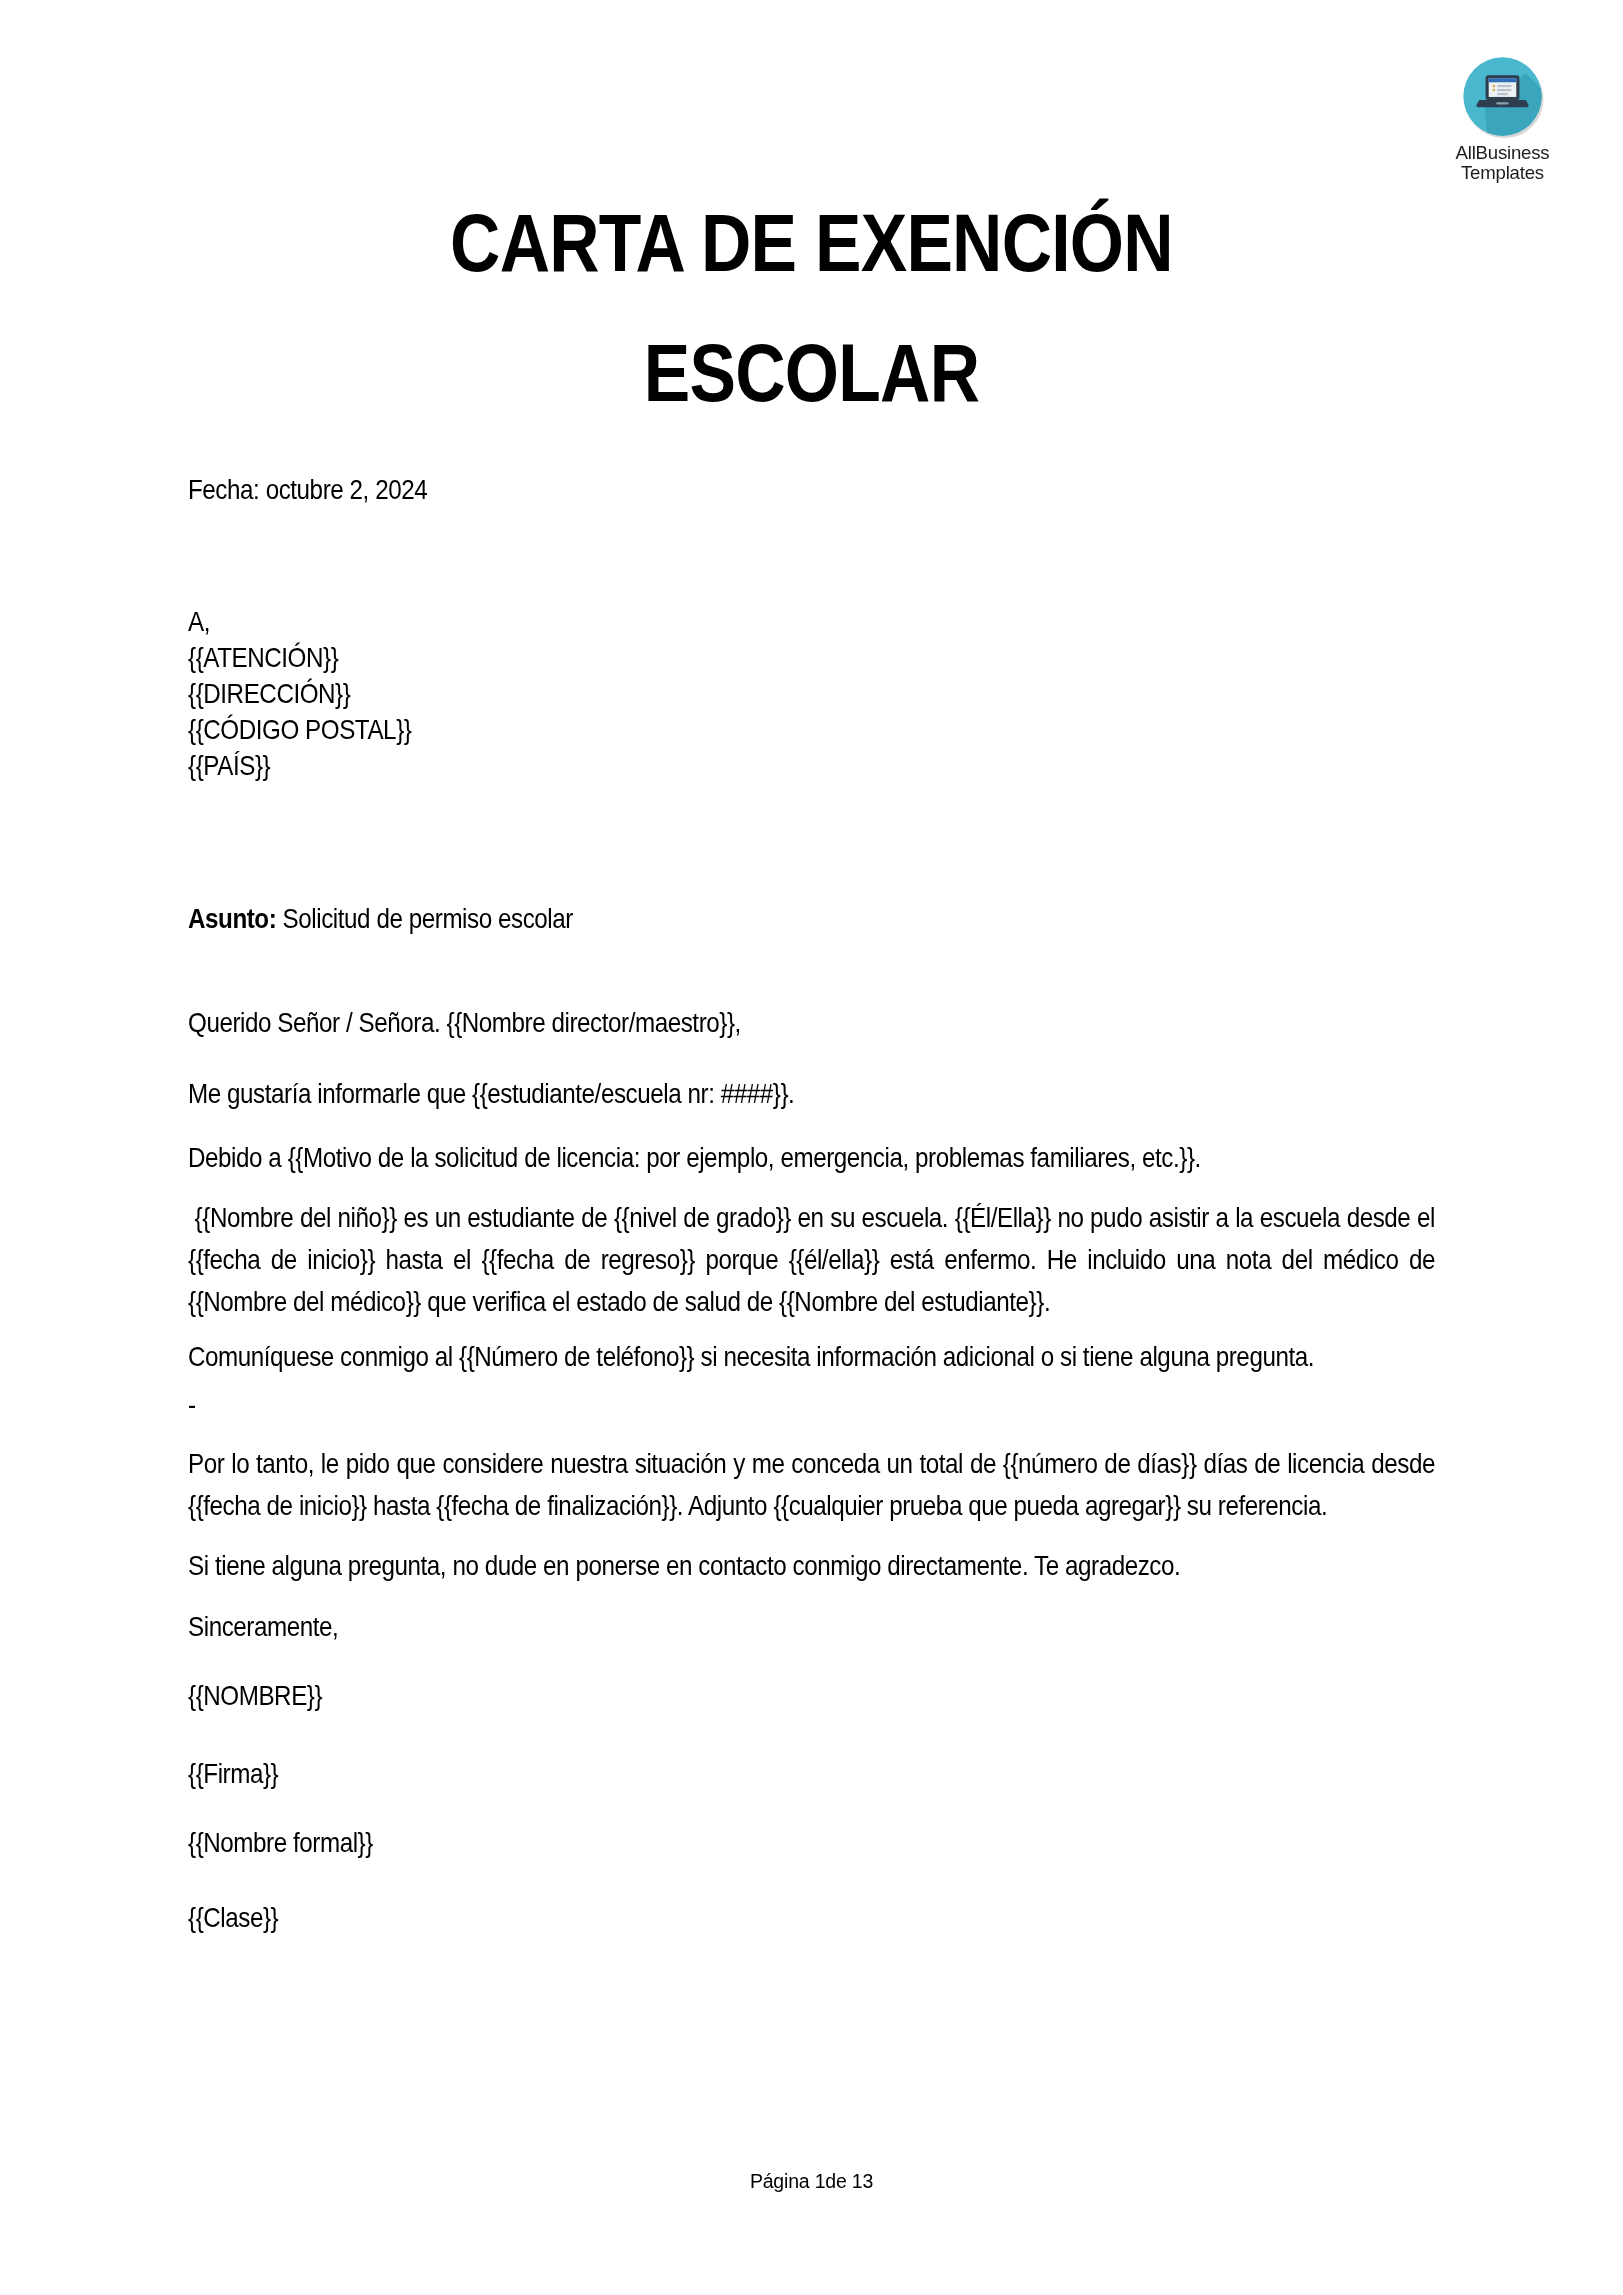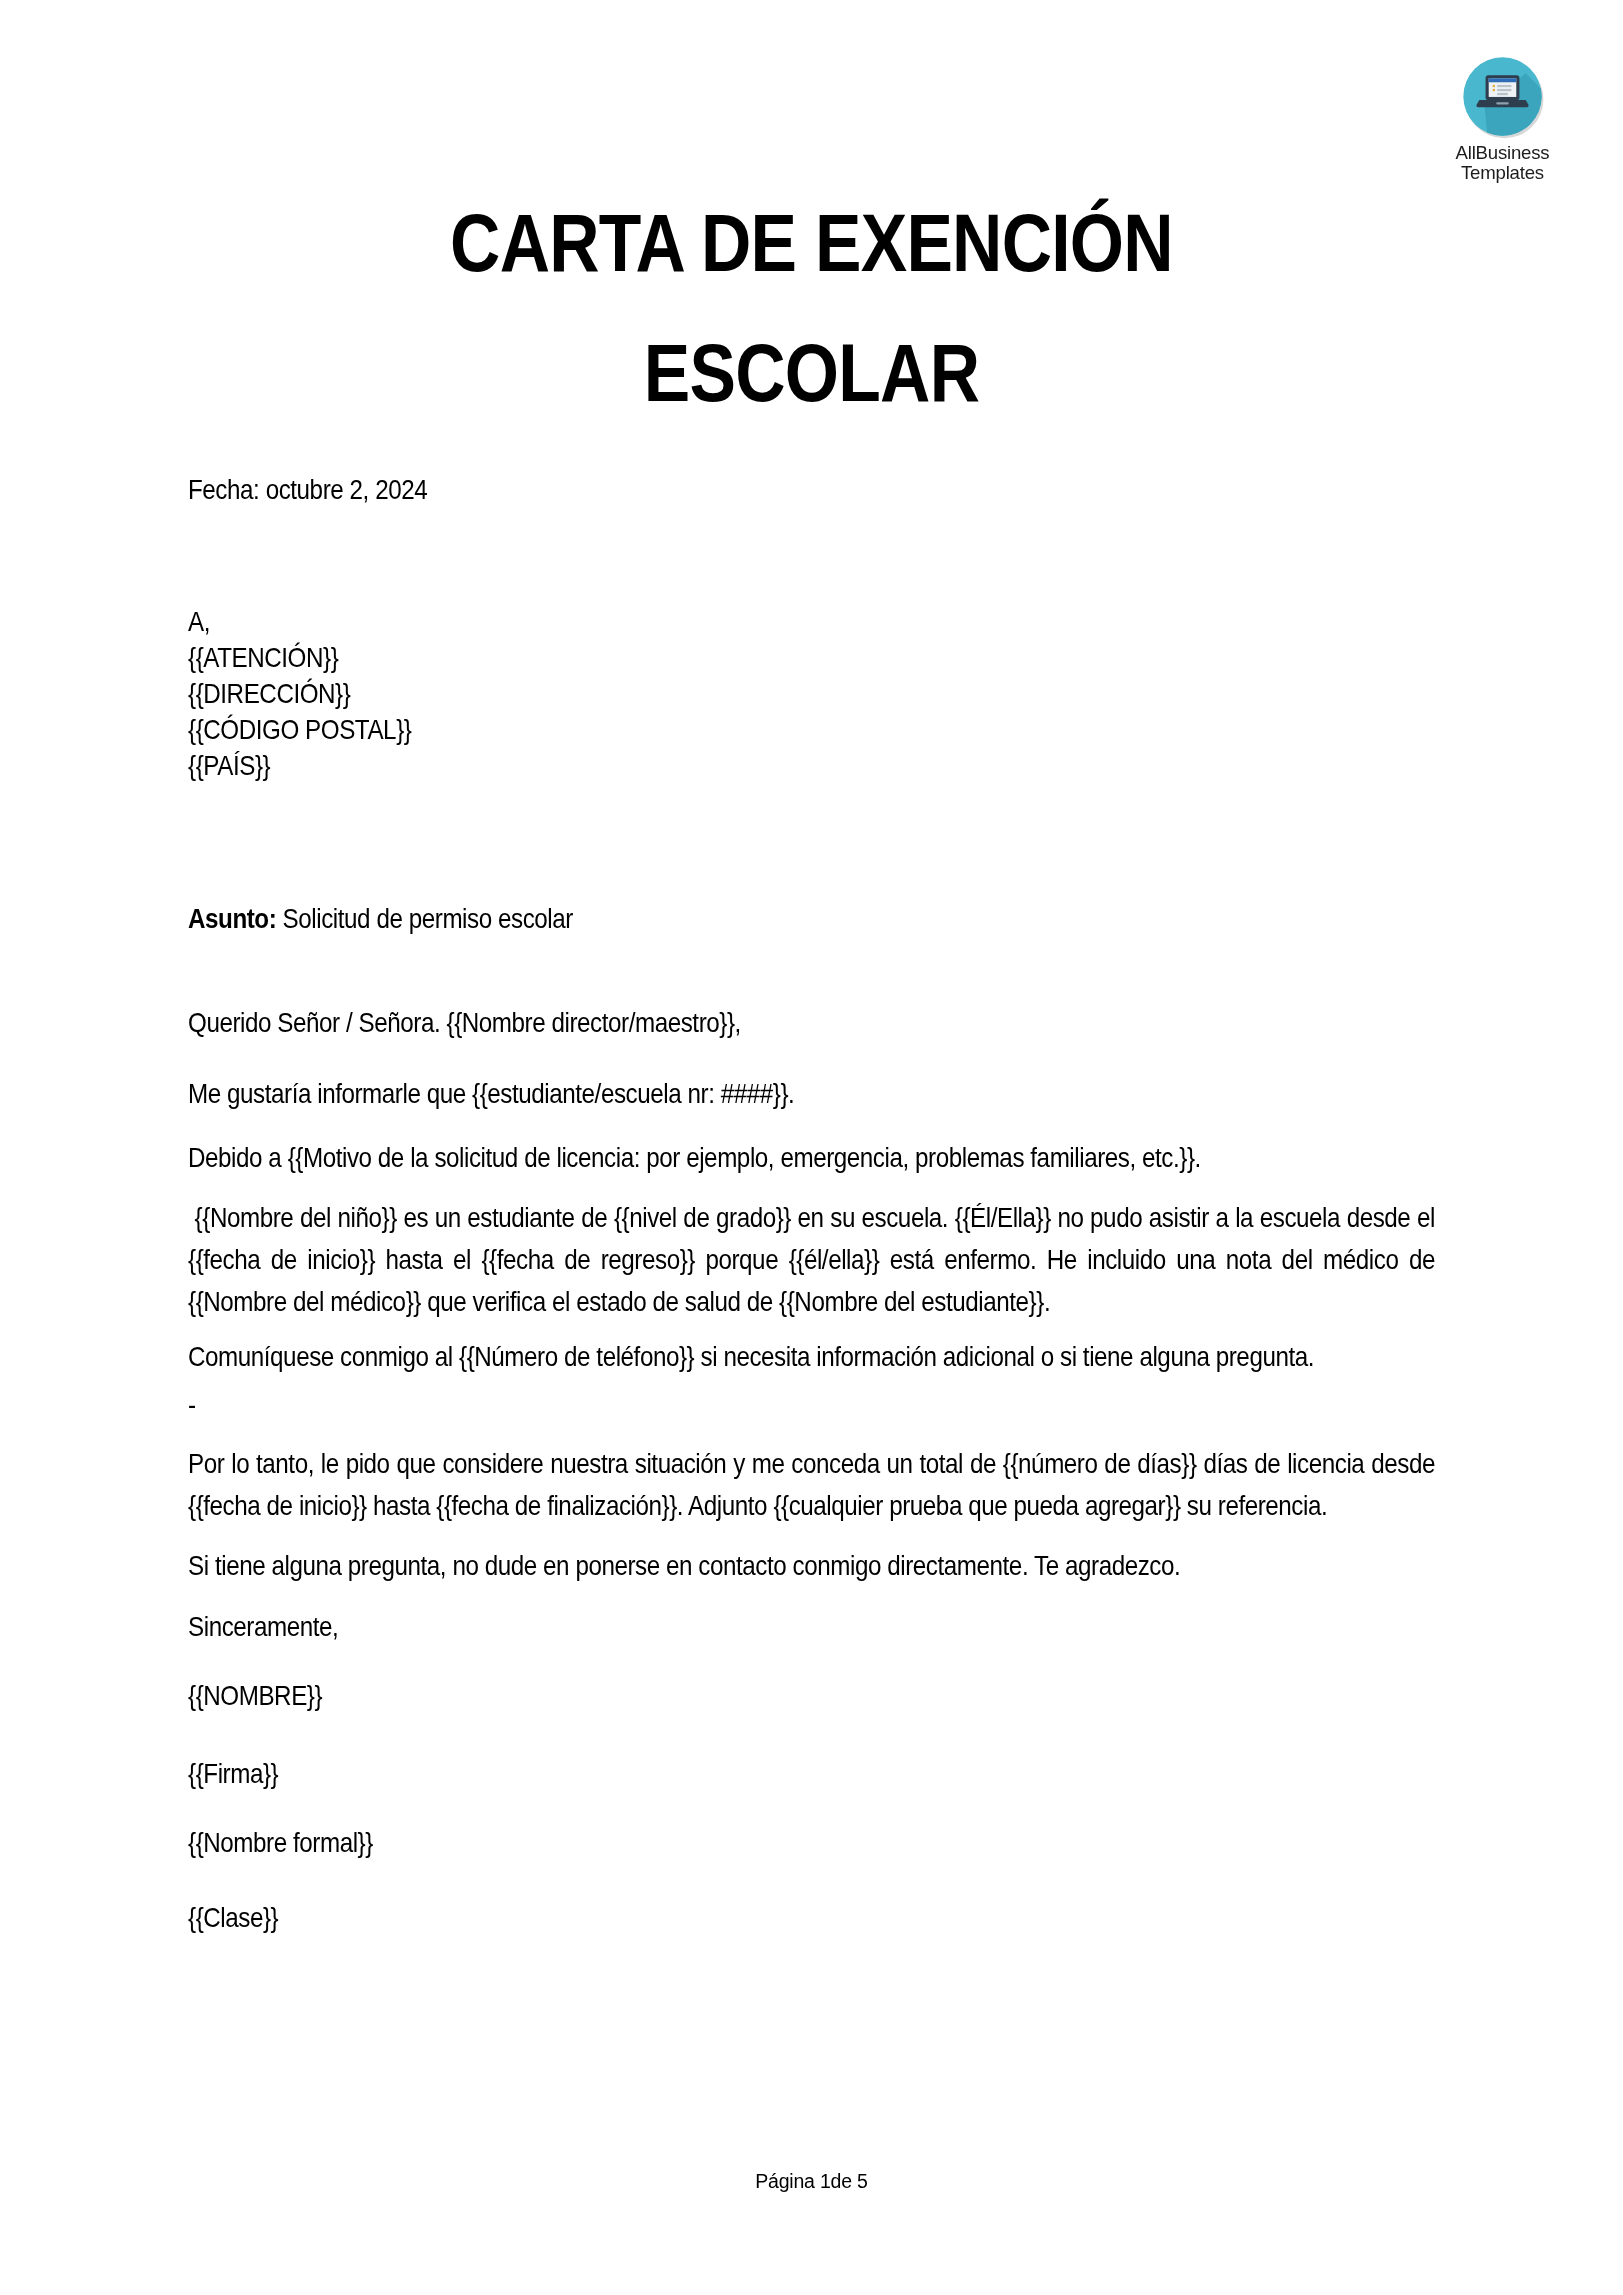--- a/index.html
+++ b/index.html
@@ -156,16 +156,16 @@
     <p class="p-sitiene">Si tiene alguna pregunta, no dude en ponerse en contacto conmigo directamente. Te agradezco.</p>
 
     <p class="p-sinceramente">Sinceramente,</p>
     <p class="p-nombre">{{NOMBRE}}</p>
     <p class="p-firma">{{Firma}}</p>
     <p class="p-nombreformal">{{Nombre formal}}</p>
     <p class="p-clase">{{Clase}}</p>
 
   </div>
 
-  <div class="footer">Página 1de 5</div>
+  <div class="footer">Página 1de 13</div>
 
 </div>
 
 
 </body></html>

